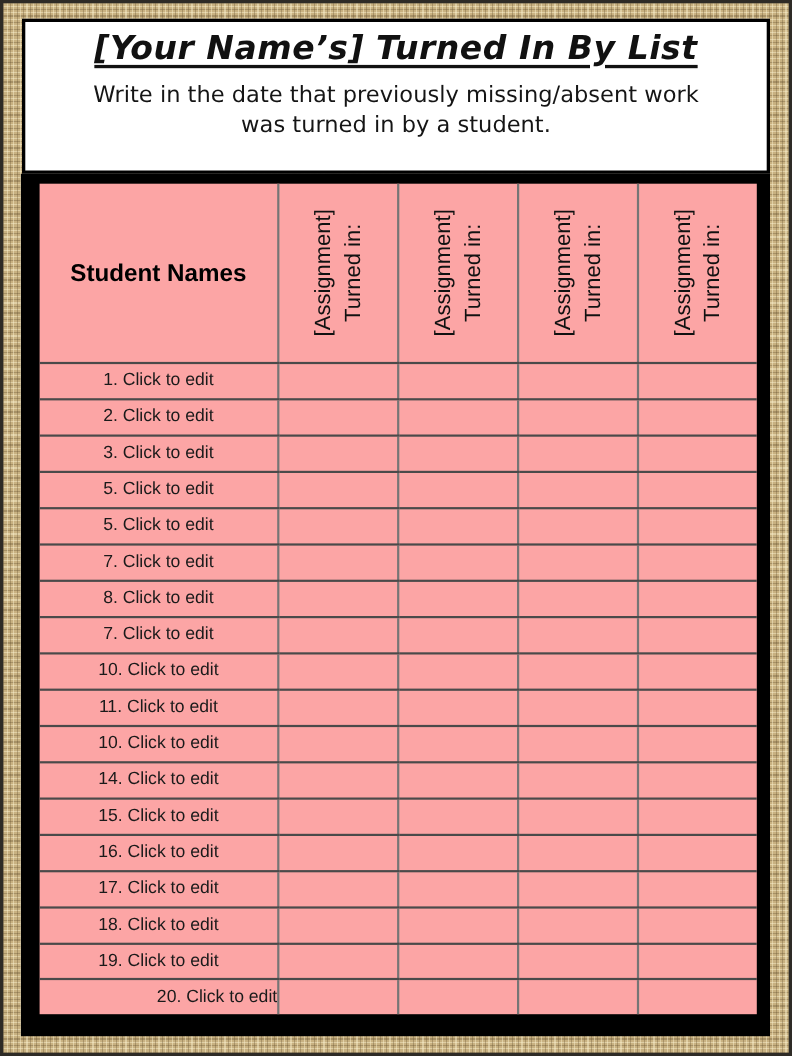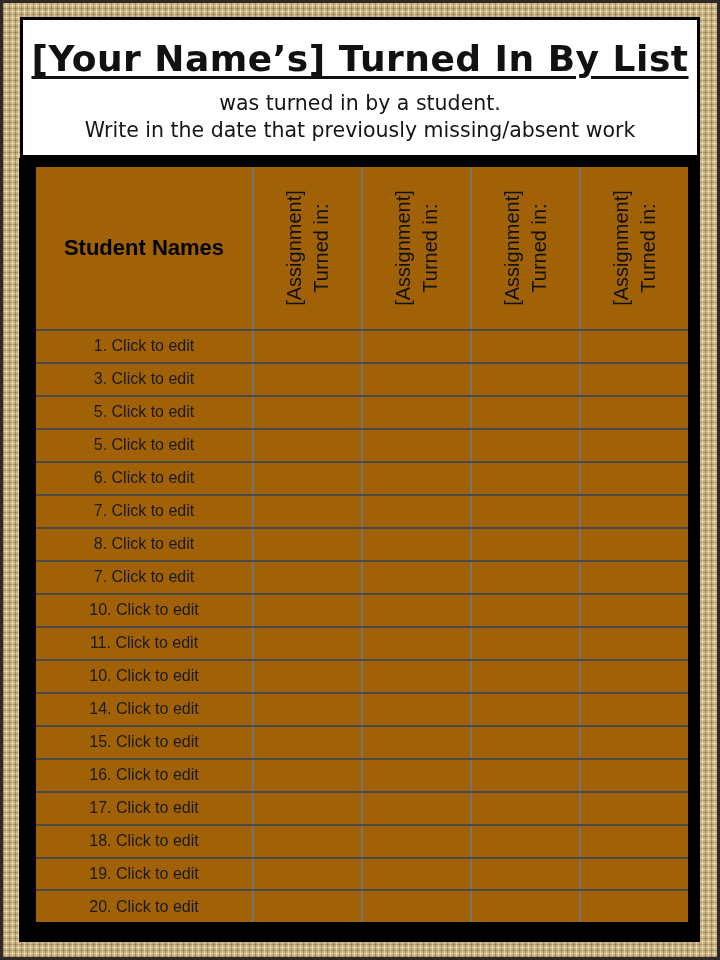--- a/index.html
+++ b/index.html
@@ -30,24 +30,25 @@
   
   .header-box {
     position: absolute;
     left: 17px; top: 14px;
     width: 680px; height: 141px;
     background: #ffffff;
     border: 3px solid #000000;
     text-align: center;
   }
   .title {
-    margin-top: 18px;
+    margin-top: 7px;
     font-family: "DejaVu Sans", sans-serif;
+    font-style: italic;
     font-weight: bold;
-    font-size: 36px;
+    font-size: 30px;
     letter-spacing: 0.5px;
     color: #111;
     text-decoration: underline;
     text-decoration-thickness: 2.5px;
     text-underline-offset: 5px;
     display: inline-block;
   }
   .subtitle {
     margin-top: 11px;
     font-family: "DejaVu Sans", sans-serif;
@@ -64,36 +65,36 @@
     width: 681px; height: 784px;
     background: #000000;
     padding: 9px 12px 20px 17px;
     overflow: hidden;
   }
   table.roster {
     width: 652px;
     height: 755px;
     table-layout: fixed;
     border-collapse: collapse;
-    background: #a16207;
+    background: #fca5a5;
   }
   .roster th, .roster td {
     border-top: 2px solid #4a4a4a;
     border-bottom: 2px solid #4a4a4a;
     border-left: 2px solid #757575;
     border-right: 2px solid #757575;
     text-align: center;
     vertical-align: middle;
     padding: 0;
     overflow: hidden;
   }
   .roster tr > *:first-child { border-left: none; }
   .roster tr > *:last-child  { border-right: none; }
   .roster thead tr > *       { border-top: none; }
-  .roster tbody tr:last-child > * { border-bottom: none; }
+  .roster tbody tr:last-child > * { border-bottom: none; text-align: right; }
 
   .roster thead tr { height: 163px; }
 
   .name-head {
     font-size: 22px;
     font-weight: bold;
     color: #000;
   }
   .assign-head { position: relative; }
   .rot {
@@ -115,22 +116,22 @@
   }
 </style>
 </head>
 <body>
 
 <div class="page">
 
   <div class="header-box">
     <h1 class="title">[Your Name’s] Turned In By List</h1>
     <p class="subtitle">
+      <span class="sub-line">Write in the date that previously missing/absent work</span>
       <span class="sub-line">was turned in by a student.</span>
-      <span class="sub-line">Write in the date that previously missing/absent work</span>
     </p>
   </div>
 
   <div class="table-frame">
     <table class="roster">
       <colgroup>
         <col style="width:217px">
         <col style="width:109px">
         <col style="width:109px">
         <col style="width:109px">
@@ -167,42 +168,42 @@
       </thead>
       <tbody>
         <tr>
           <td class="name-cell">1. Click to edit</td>
           <td class="date-cell"></td>
           <td class="date-cell"></td>
           <td class="date-cell"></td>
           <td class="date-cell"></td>
         </tr>
         <tr>
+          <td class="name-cell">2. Click to edit</td>
+          <td class="date-cell"></td>
+          <td class="date-cell"></td>
+          <td class="date-cell"></td>
+          <td class="date-cell"></td>
+        </tr>
+        <tr>
           <td class="name-cell">3. Click to edit</td>
           <td class="date-cell"></td>
           <td class="date-cell"></td>
           <td class="date-cell"></td>
           <td class="date-cell"></td>
         </tr>
         <tr>
           <td class="name-cell">5. Click to edit</td>
           <td class="date-cell"></td>
           <td class="date-cell"></td>
           <td class="date-cell"></td>
           <td class="date-cell"></td>
         </tr>
         <tr>
           <td class="name-cell">5. Click to edit</td>
-          <td class="date-cell"></td>
-          <td class="date-cell"></td>
-          <td class="date-cell"></td>
-          <td class="date-cell"></td>
-        </tr>
-        <tr>
-          <td class="name-cell">6. Click to edit</td>
           <td class="date-cell"></td>
           <td class="date-cell"></td>
           <td class="date-cell"></td>
           <td class="date-cell"></td>
         </tr>
         <tr>
           <td class="name-cell">7. Click to edit</td>
           <td class="date-cell"></td>
           <td class="date-cell"></td>
           <td class="date-cell"></td>

